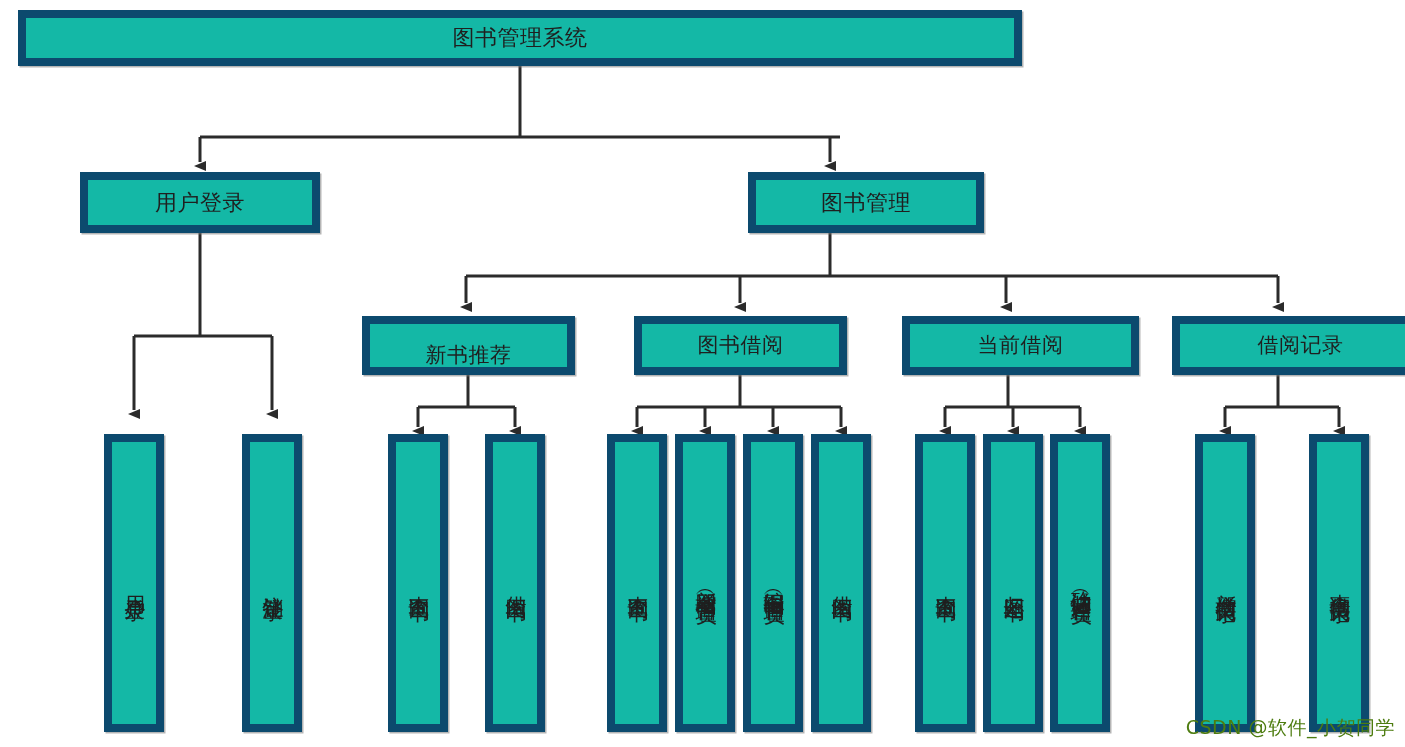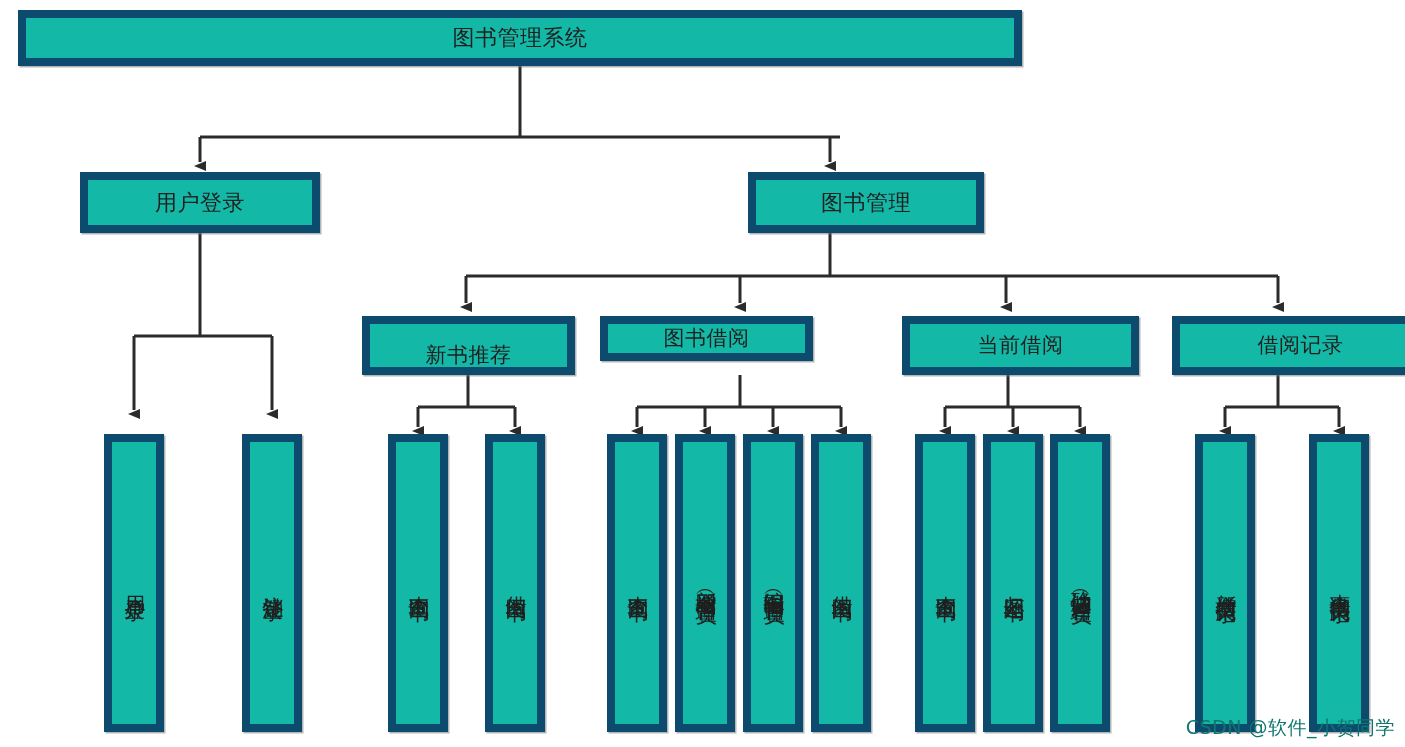--- a/index.html
+++ b/index.html
@@ -62,21 +62,21 @@
   }
   .node.root .node-label { font-size: 22px; }
   .node.level2 .node-label { font-size: 22px; }
   .node.level3 .node-label { font-size: 21px; }
 
   #watermark {
     position: absolute;
     right: 10px;
     bottom: 6px;
     font-size: 19px;
-    color: #0f766e;
+    color: #4d7c0f;
     letter-spacing: 0.5px;
     z-index: 5;
     white-space: nowrap;
     font-family: "DejaVu Sans", "Liberation Sans", sans-serif;
   }
 </style>
 </head>
 <body>
 
 <div id="canvas">
@@ -139,21 +139,21 @@
   <div class="node level2" style="left:80px; top:172px; width:240px; height:61px;">
     <span class="node-label">用户登录</span>
   </div>
   <div class="node level2" style="left:712px; top:172px; width:236px; height:61px;margin-left:36px;">
     <span class="node-label">图书管理</span>
   </div>
 
   <div class="node level3" style="left:362px; top:316px; width:213px; height:59px;align-items:flex-end;">
     <span class="node-label">新书推荐</span>
   </div>
-  <div class="node level3" style="left:600px; top:316px; width:213px; height:45px;">
+  <div class="node level3" style="left:634px; top:316px; width:213px; height:59px;">
     <span class="node-label">图书借阅</span>
   </div>
   <div class="node level3" style="left:902px; top:316px; width:237px; height:59px;">
     <span class="node-label">当前借阅</span>
   </div>
   <div class="node level3" style="left:1172px; top:316px; width:257px; height:59px;">
     <span class="node-label">借阅记录</span>
   </div>
 
   <div class="node vertical" style="left:104px; top:434px; width:60px; height:298px;">

